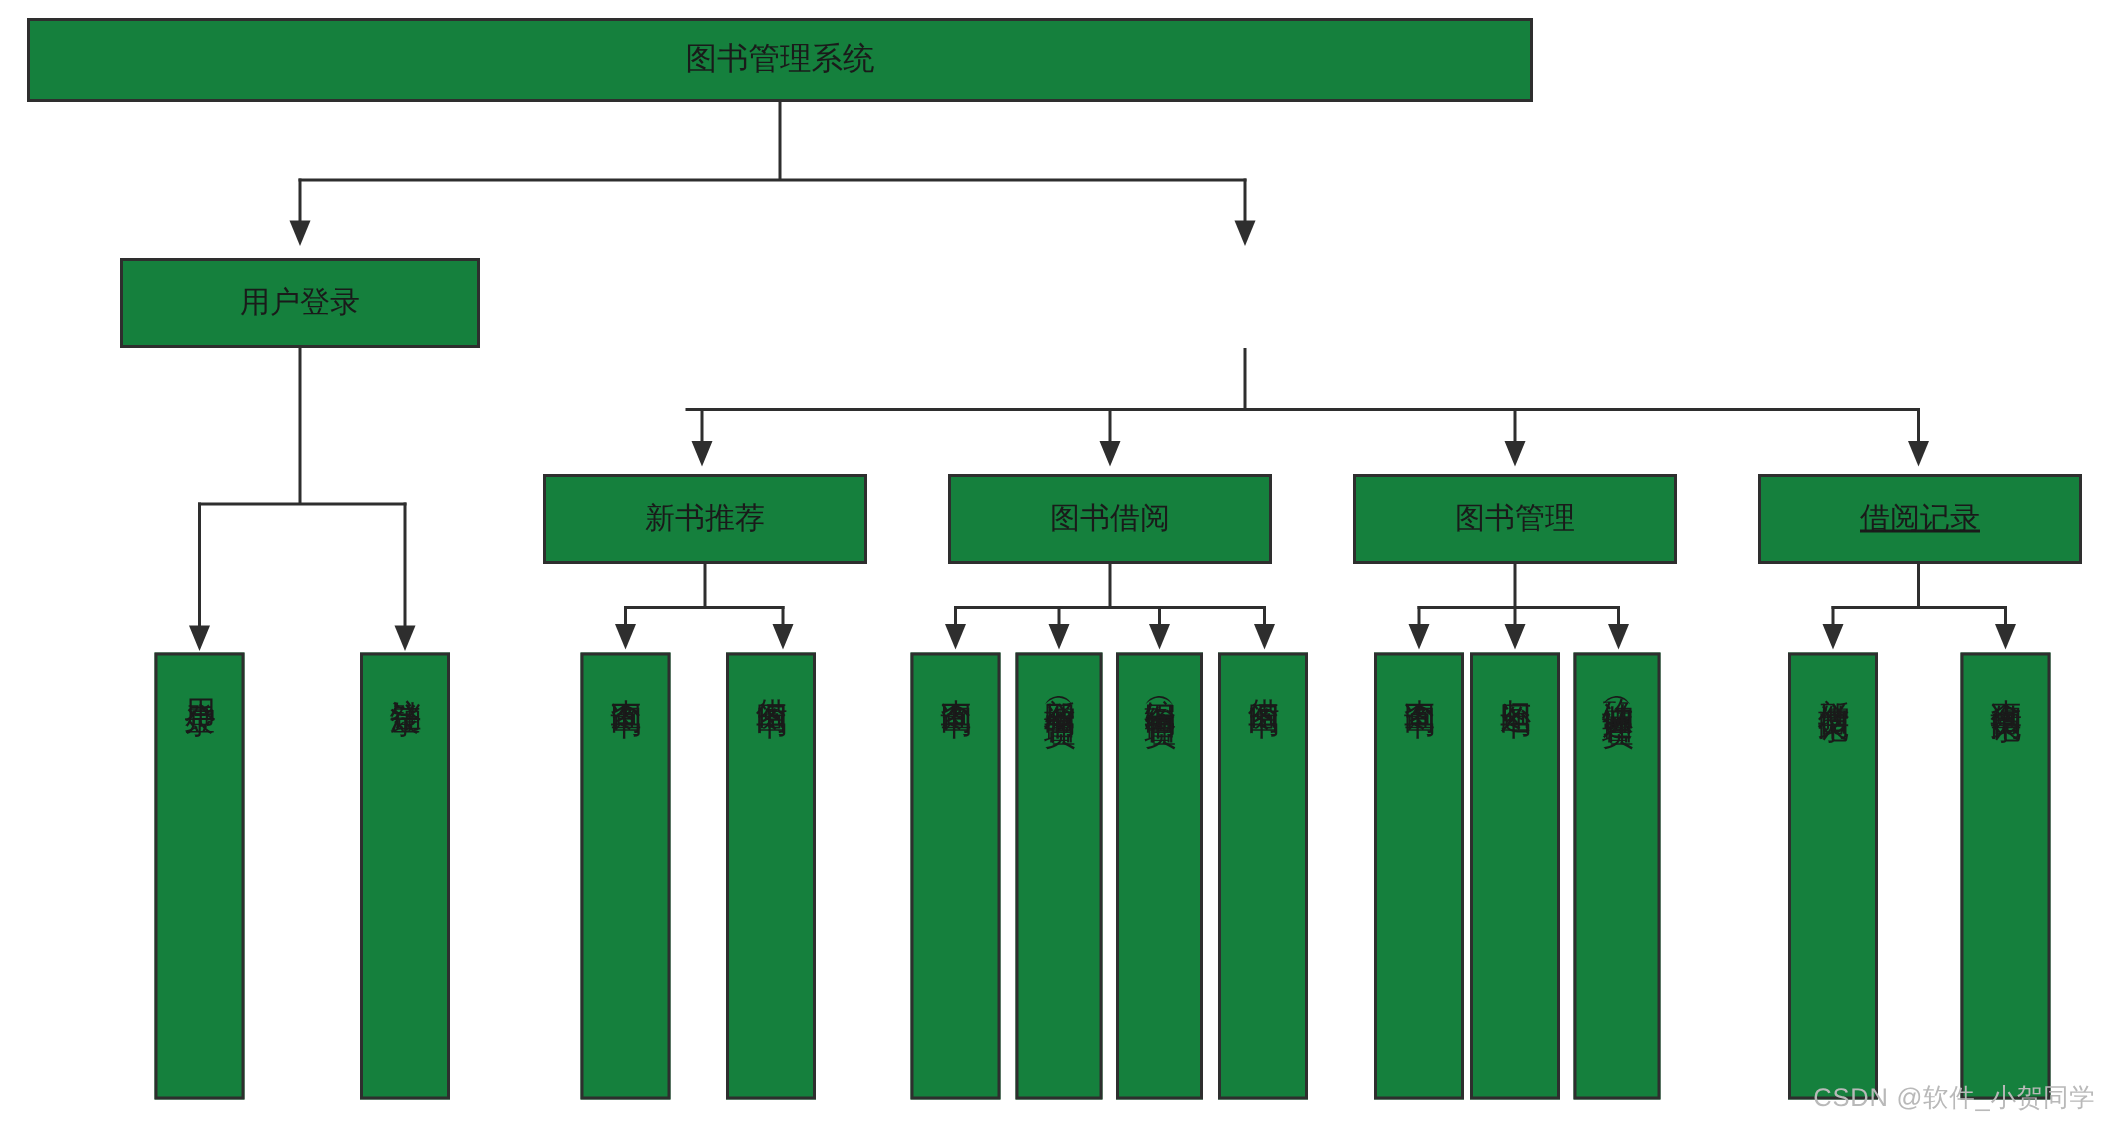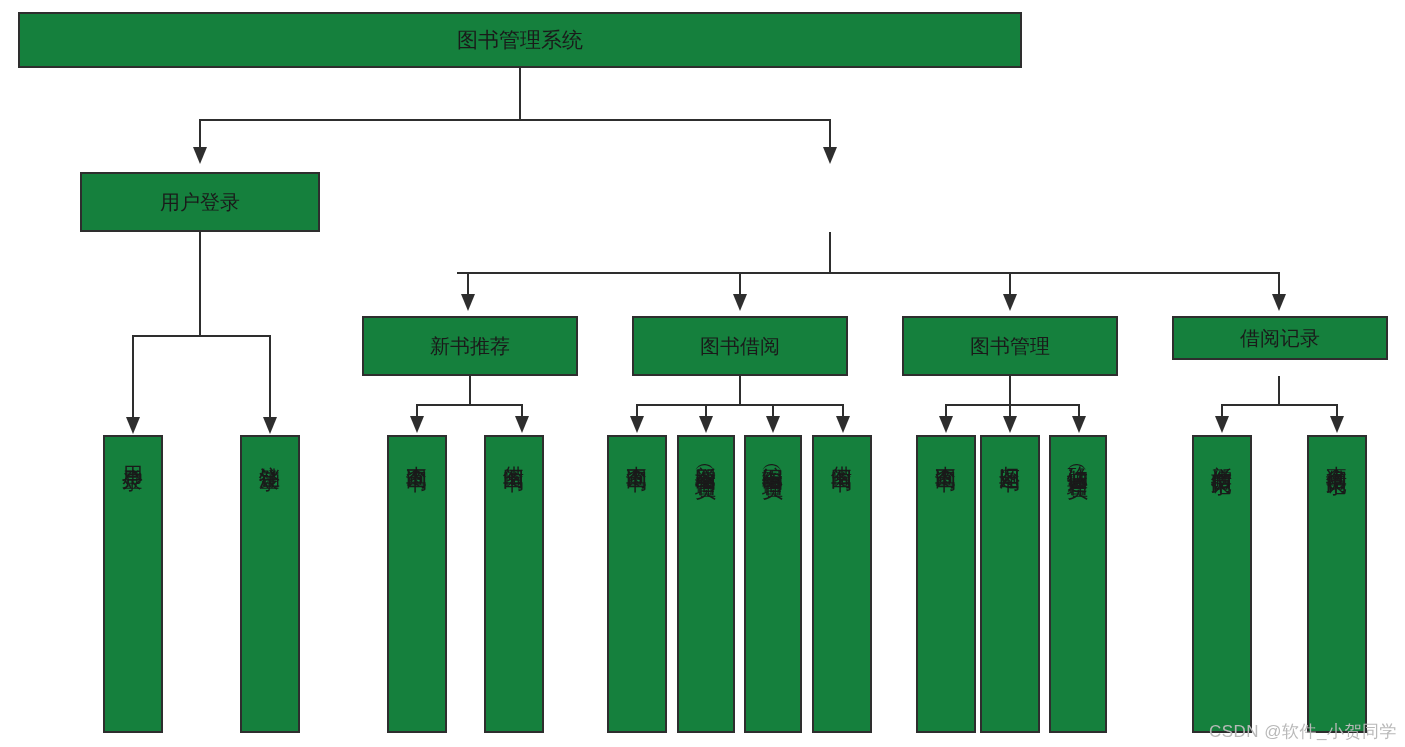--- a/index.html
+++ b/index.html
@@ -124,21 +124,21 @@
 
   <div class="node lvl2" style="left:632px; top:316px; width:216px; height:60px;">
     <span class="label">图书借阅</span>
   </div>
   <div class="node lvl2" style="left:362px; top:316px; width:216px; height:60px;">
     <span class="label">新书推荐</span>
   </div>
   <div class="node lvl2" style="left:902px; top:316px; width:216px; height:60px;">
     <span class="label">图书管理</span>
   </div>
-  <div class="node lvl2" style="left:1172px; top:316px; width:216px; height:44px;">
+  <div class="node lvl2" style="left:1172px; top:316px; width:216px; height:60px;text-decoration:underline;">
     <span class="label">借阅记录</span>
   </div>
 
   <div class="conn vline" style="left:469px; top:376px; width:2px; height:29px;"></div>
   <div class="conn hline" style="left:416px; top:404px; width:107px; height:2px;"></div>
   <div class="conn vline" style="left:416px; top:404px; width:2px; height:14px;"></div>
   <div class="arrow" style="left:410px; top:416px;"></div>
   <div class="conn vline" style="left:521px; top:404px; width:2px; height:14px;"></div>
   <div class="arrow" style="left:515px; top:416px;"></div>
 

